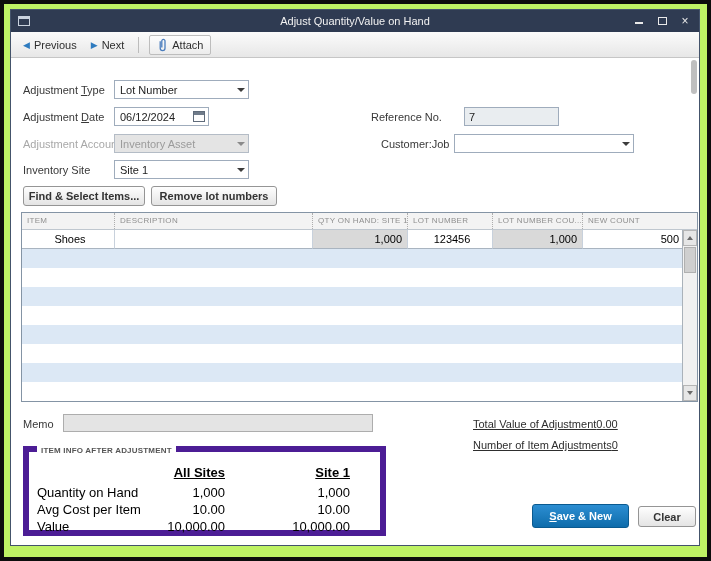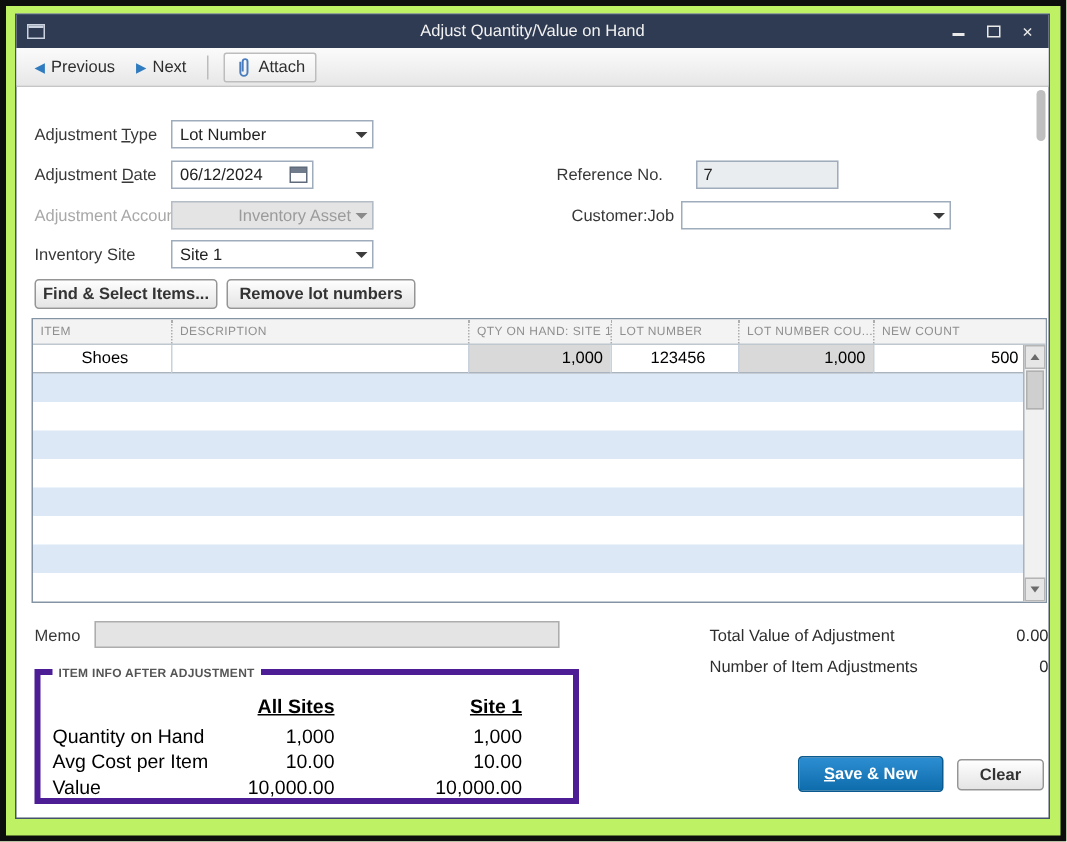--- a/index.html
+++ b/index.html
@@ -35,21 +35,21 @@
   .lbl { position:absolute; font-size:11px; color:#383838; height:14px; line-height:14px; white-space:nowrap; }
   .lbl.dis { color:#a8a8a8; }
   .u { text-decoration:underline; }
 
   .field { position:absolute; height:19px; border:1px solid #9facbc; background:#fff;
            font-size:11px; color:#222; display:flex; align-items:center; padding:0 0 0 5px; }
   .field .val { flex:1; white-space:nowrap; overflow:hidden; }
   .ddbtn { width:14px; height:100%; display:flex; align-items:center; justify-content:center; }
   .tri-d { width:0; height:0; border-left:4px solid transparent; border-right:4px solid transparent; border-top:4px solid #3c3c3c; }
   .tri-d.s { border-left-width:3px; border-right-width:3px; border-top-width:4px; }
-  .field.dis { background:#e4e4e4; color:#9b9b9b; border-color:#b4bcc6;text-align:right; }
+  .field.dis { background:#e4e4e4; color:#9b9b9b; border-color:#b4bcc6; }
   .field.dis .tri-d { border-top-color:#8a8a8a; }
   .cal { width:12px; height:11px; margin-right:3px; border:1px solid #5f6b7a;
          background:linear-gradient(#6f7b8a 0 3px, #fdfdfd 3px); }
   input.txt { position:absolute; height:19px; border:1px solid #9facbc; background:#e9edf0;
               font-family:"Liberation Sans", sans-serif; font-size:11px; padding:0 4px; color:#222; }
   #lbl-type { left:12px; top:73px; }   #dd-type { left:103px; top:70px; width:135px; }
   #lbl-date { left:12px; top:100px; }  #fld-date { left:103px; top:97px; width:95px; }
   #lbl-acct { left:12px; top:127px; }  #dd-acct { left:103px; top:124px; width:135px; }
   #lbl-site { left:12px; top:153px; }  #dd-site { left:103px; top:150px; width:135px; }
   #lbl-ref  { left:360px; top:100px; } #in-ref  { left:453px; top:97px;  width:95px; }
@@ -90,24 +90,24 @@
   .sb-up { top:0; } .sb-down { bottom:0; }
   .tri-u6 { width:0; height:0; border-left:3px solid transparent; border-right:3px solid transparent; border-bottom:4px solid #6a6a6a; }
   .tri-d6 { width:0; height:0; border-left:3px solid transparent; border-right:3px solid transparent; border-top:4px solid #6a6a6a; }
   .sb-thumb { position:absolute; top:17px; left:1px; right:1px; height:26px; background:#cfcfcf; border:1px solid #b0b0b0; }
   .win-thumb { position:absolute; right:2px; top:50px; width:6px; height:34px; background:#bfbfbf; border-radius:3px; }
 
   
   #lbl-memo { left:12px; top:407px; }
   #in-memo { left:52px; top:404px; width:310px; height:18px; background:#e4e4e4; border-color:#adadad; }
   .totals { position:absolute; left:462px; top:404px; width:226px; font-size:11px; color:#2e2e2e; }
-  .tot-row { display:flex; justify-content:space-between; height:21px; line-height:21px; }
-
-  
-  .iinfo { position:absolute; left:12px; top:436px; width:363px; height:90px; border:4px solid #4c1d95; background:#fff; }
+  .tot-row { display:flex; height:21px; line-height:21px;text-decoration:underline; }
+
+  
+  .iinfo { position:absolute; left:12px; top:436px; width:363px; height:90px; border:6px solid #4c1d95; background:#fff; }
   .ii-legend { position:absolute; top:-6px; left:8px; background:#fff; padding:0 4px;
                font-size:8px; font-weight:bold; color:#555; letter-spacing:.2px; }
   .ii-row { position:absolute; left:8px; display:grid; grid-template-columns:110px 78px 125px;
             font-size:13px; height:17px; line-height:17px; width:330px; }
   .ii-row .c { text-align:right; }
   .ii-head { top:12px; font-weight:bold; }
   .ii-head .c { text-decoration:underline; }
   #ii-r0 { top:32px; } #ii-r1 { top:49px; } #ii-r2 { top:66px; }
 </style>
 </head>

